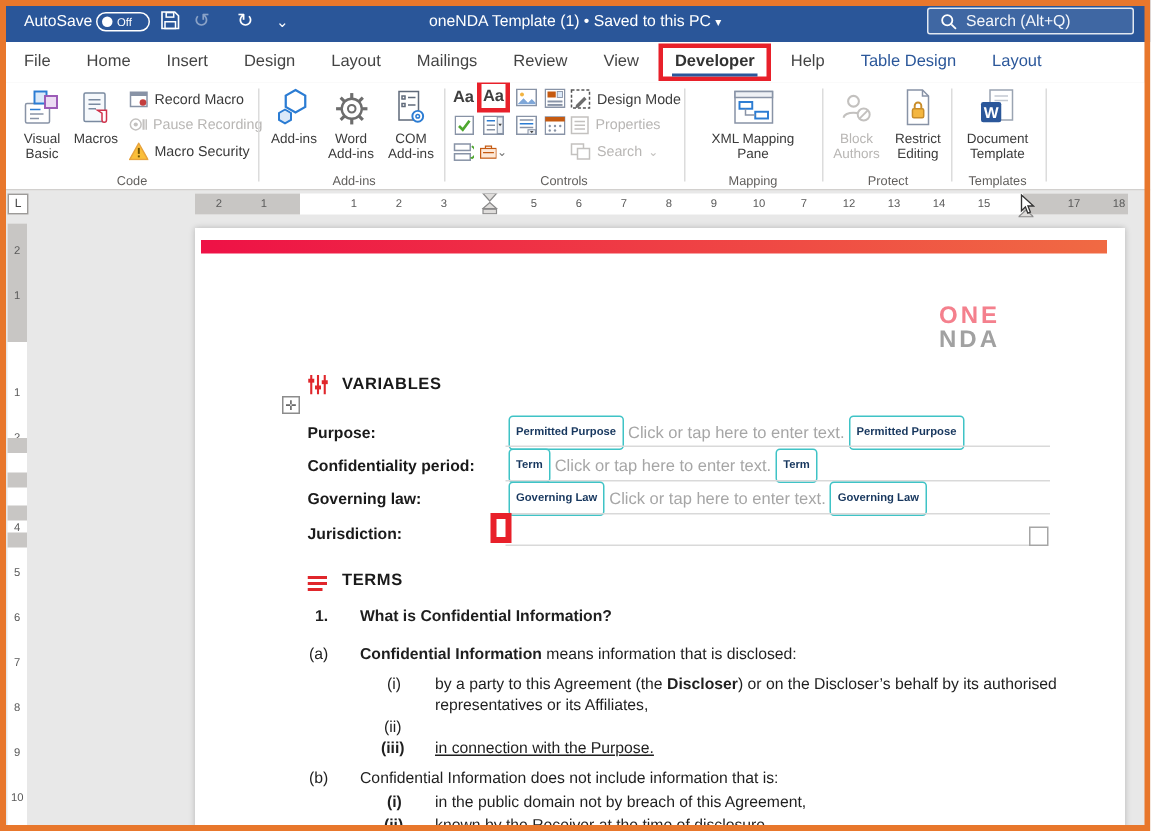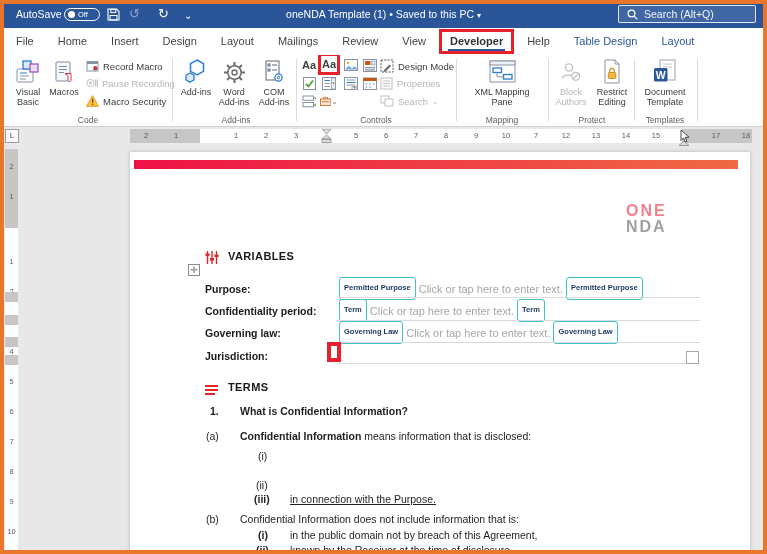--- a/index.html
+++ b/index.html
@@ -495,20 +495,21 @@
   </span>
   <span class="dheading" style="left:228px;top:381px;">TERMS</span>
 
   <span class="body-t b" style="left:210px;top:405px;">1.</span>
   <span class="body-t b" style="left:240px;top:405px;">What is Confidential Information?</span>
 
   <span class="body-t" style="left:206px;top:430px;">(a)</span>
   <span class="body-t" style="left:240px;top:430px;"><span class="b">Confidential Information</span><span> means information that is disclosed:</span></span>
 
   <span class="body-t" style="left:258px;top:450px;">(i)</span>
+  <span class="body-t" style="left:290px;top:450px;width:416px;"><span>by a party to this Agreement (the </span><span class="b">Discloser</span><span>) or on the Discloser’s behalf by its authorised representatives or its Affiliates,</span></span>
 
   <span class="body-t" style="left:256px;top:479px;">(ii)</span>
 
   <span class="body-t b" style="left:254px;top:493px;">(iii)</span>
   <span class="body-t" style="left:290px;top:493px;text-decoration:underline;">in connection with the Purpose.</span>
 
   <span class="body-t" style="left:206px;top:513px;">(b)</span>
   <span class="body-t" style="left:240px;top:513px;">Confidential Information does not include information that is:</span>
 
   <span class="body-t b" style="left:258px;top:529px;">(i)</span>

